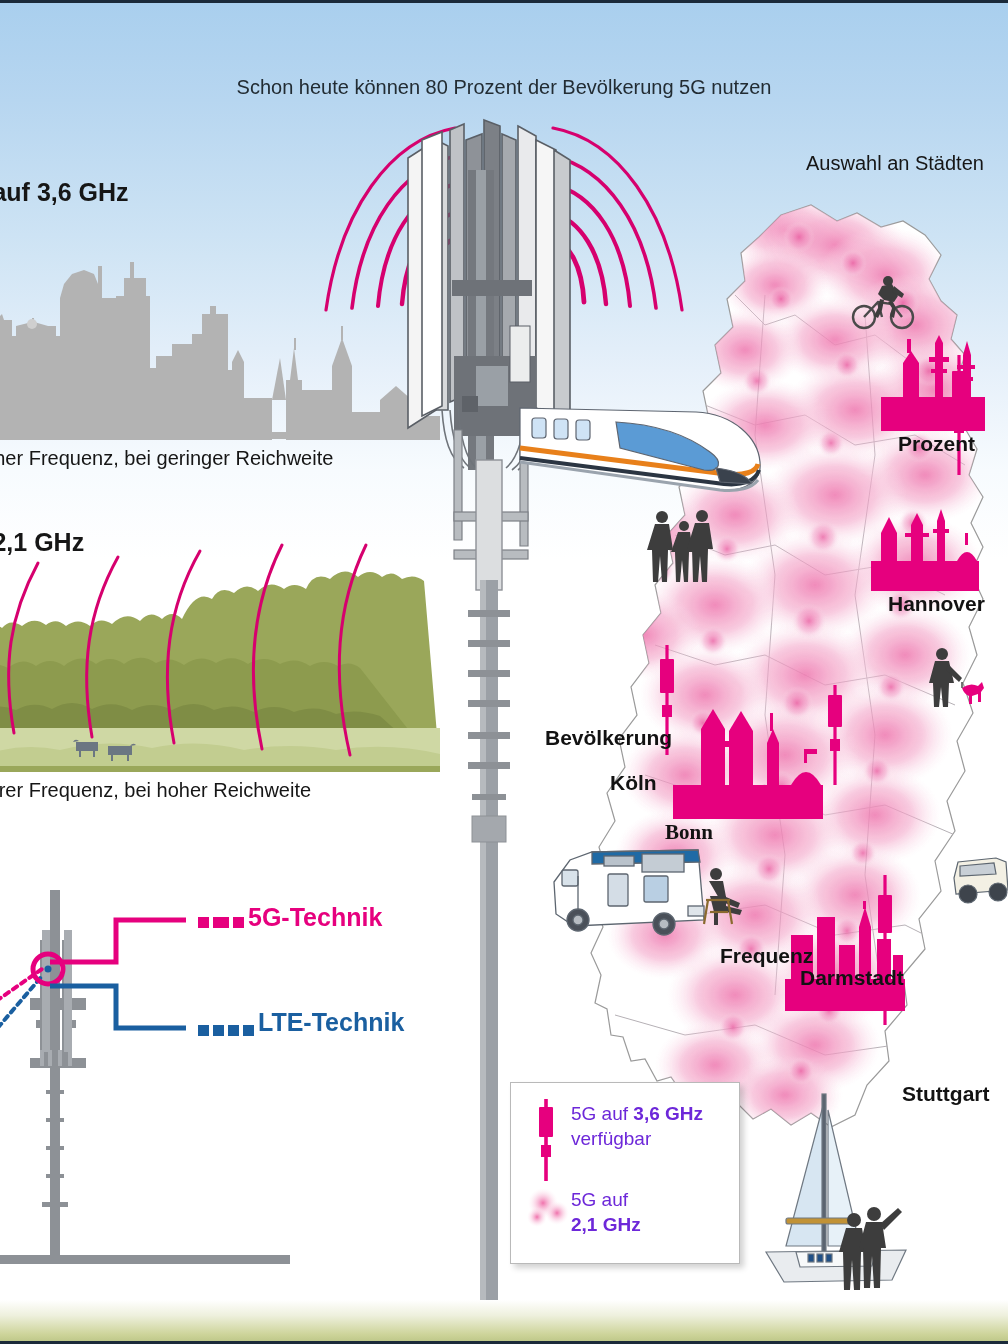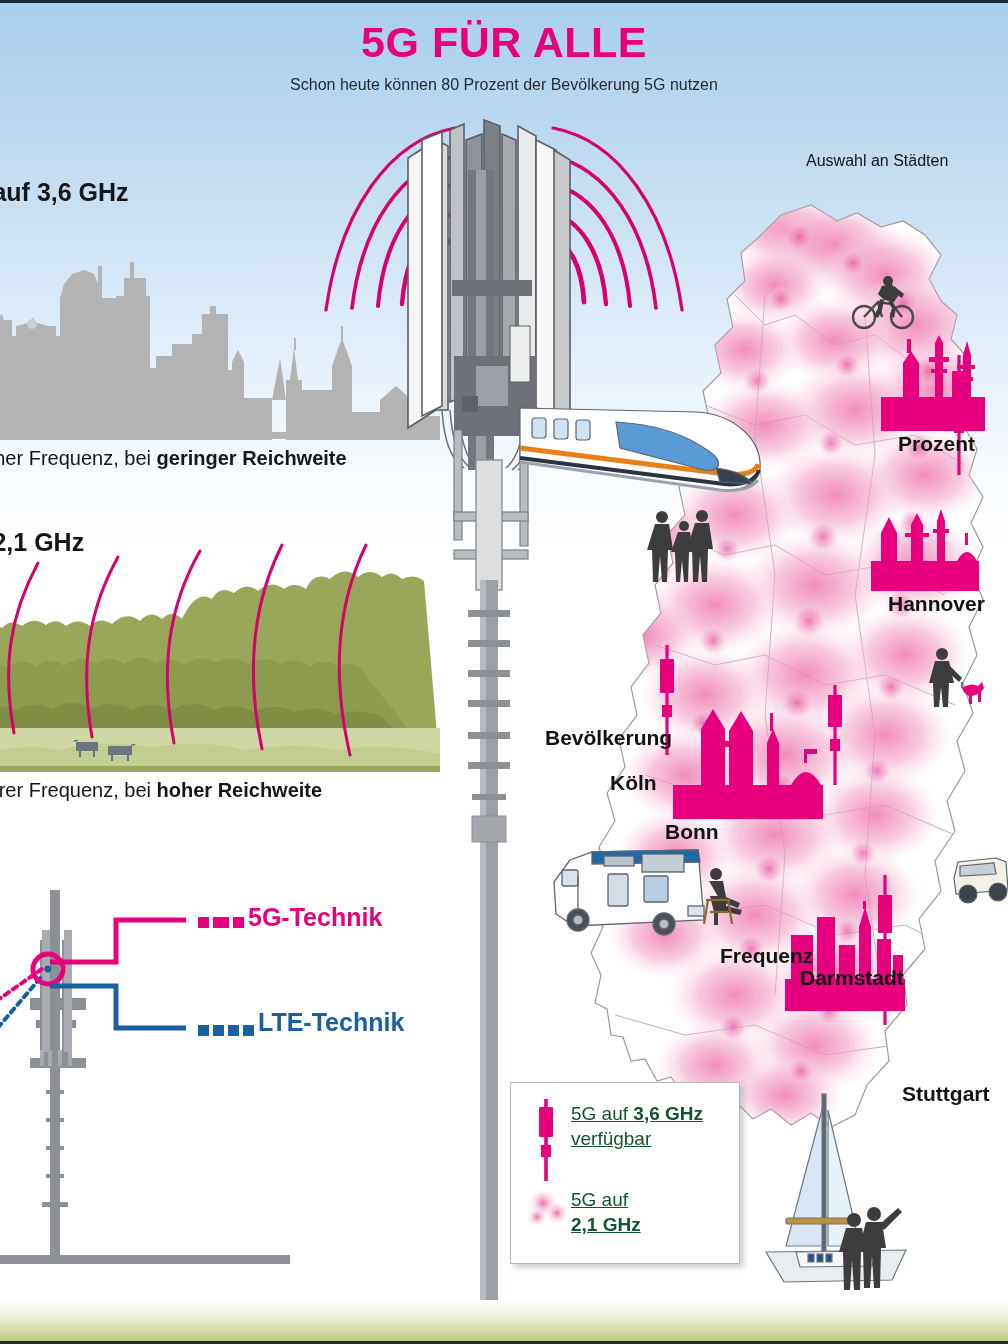--- a/index.html
+++ b/index.html
@@ -8,30 +8,30 @@
 
   
   .sky{position:absolute;left:0;top:0;width:1008px;height:560px;
        background:linear-gradient(180deg,#a9cfee 0%,#b7d6f0 18%,#cde3f4 42%,#e6f0fa 66%,#f7fbfe 84%,#ffffff 100%);}
   .topline{position:absolute;left:0;top:0;width:1008px;height:3px;background:#1b2a3a;}
 
   
   .title{position:absolute;left:0;top:18px;width:1008px;text-align:center;
          font-size:43px;font-weight:bold;letter-spacing:.5px;color:#e6007e;}
   .subtitle{position:absolute;left:0;top:76px;width:1008px;text-align:center;
-            font-size:16px;color:#222c33;}
+            font-size:20px;color:#222c33;}
 
   
   .lt{position:absolute;font-size:25px;font-weight:bold;color:#161616;white-space:nowrap;}
   .lt.h1{left:-52px;top:178px;}
   .lt.h2{left:-52px;top:528px;}
   .cap{position:absolute;font-size:20px;color:#161616;white-space:nowrap;}
   .cap.c1{left:-28px;top:447px;}
   .cap.c2{left:-28px;top:779px;}
-  .cap b{font-weight:bold;}
+  .cap b{font-weight:normal;}
 
   
   .cityblock{position:absolute;left:-20px;top:240px;width:460px;height:200px;overflow:hidden;}
   .cityline{position:absolute;left:-20px;top:432px;width:460px;height:7px;background:#b3b3b3;}
 
   
   .countryblock{position:absolute;left:-20px;top:560px;width:460px;height:210px;overflow:hidden;}
   .countryline{position:absolute;left:-20px;top:766px;width:460px;height:6px;background:#9aa75a;}
 
   
@@ -40,49 +40,48 @@
   
   .mapwrap{position:absolute;left:585px;top:175px;width:423px;height:1120px;}
 
   
   .towerwrap{position:absolute;left:390px;top:110px;width:200px;height:1234px;}
 
   
   .maplegend{position:absolute;left:510px;top:1082px;width:228px;height:180px;
              background:#fff;border:1px solid #b9b9b9;box-shadow:4px 4px 6px rgba(0,0,0,.18);}
   .ml-row{position:absolute;left:0;top:0;}
-  .ml-txt{position:absolute;font-size:19px;color:#14532d;line-height:25px;text-decoration:underline;}
+  .ml-txt{position:absolute;font-size:19px;color:#6d28d9;line-height:25px;}
   .ml-txt b{font-weight:bold;}
 
   
   .techlabel{position:absolute;font-size:25px;font-weight:bold;white-space:nowrap;}
   .techlabel.g5{left:248px;top:903px;color:#e6007e;}
   .techlabel.lte{left:258px;top:1008px;color:#1a5fa0;}
   .dashbox{position:absolute;height:11px;}
   .dashbox i{display:inline-block;height:11px;margin-right:4px;}
 
   
   .cl{position:absolute;font-size:21px;font-weight:bold;color:#121212;white-space:nowrap;}
-  .mapcap{position:absolute;left:806px;top:152px;font-size:16px;color:#161616;white-space:nowrap;}
+  .mapcap{position:absolute;left:806px;top:152px;font-size:20px;color:#161616;white-space:nowrap;}
 
   
   .botstrip{position:absolute;left:0;top:1300px;width:1008px;height:44px;
             background:linear-gradient(180deg,#ffffff 0%,#eef0dd 35%,#cdd49a 78%,#b9c383 100%);}
   .botline{position:absolute;left:0;top:1341px;width:1008px;height:3px;background:#1b2a3a;}
   svg{display:block;overflow:visible;}
 </style>
 </head>
 <body>
 
 <div id="page">
 
   <div class="sky"></div>
   <div class="topline"></div>
 
-  <div class="title">5G FÜR ALLE</div>
   <div class="subtitle">Schon heute können 80 Prozent der Bevölkerung 5G nutzen</div>
 
   <div class="lt h1">ten auf 3,6 GHz</div>
 
   <div class="cityblock">
     <svg width="460" height="200" viewBox="0 0 460 200">
       <g fill="#b3b3b3">
         <path d="M0 80 L6 72 L8 80 L14 70 L16 80 L22 74 L24 80 L32 80 L32 96 L62 96 L62 86 L76 86 L76 96 L80 96 L80 200 L0 200 Z"></path>
         <path d="M36 96 L36 86 L52 82 L52 78 L54 78 L54 82 L68 86 L68 96 Z"></path>
         <circle cx="52" cy="84" r="5" fill="#cfcfcf"></circle>
@@ -626,21 +625,21 @@
         <path d="M110 128 h16 l4 26 h-5 l-1 40 h-6 l-2 -32 l-2 32 h-6 l-1 -40 h-4 Z"></path>
         <path d="M124 130 L142 114 L146 118 L128 136 Z"></path>
       </g>
     </svg>
   </div>
 
   <div class="cl" style="left:898px;top:432px;">Prozent</div>
   <div class="cl" style="left:888px;top:592px;">Hannover</div>
   <div class="cl" style="left:545px;top:726px;">Bevölkerung</div>
   <div class="cl" style="left:610px;top:771px;">Köln</div>
-  <div class="cl" style="left:665px;top:820px;">Bonn</div>
+  <div class="cl" style="left:665px;top:820px;font-family:Liberation Serif, serif;">Bonn</div>
   <div class="cl" style="left:720px;top:944px;">Frequenz</div>
   <div class="cl" style="left:800px;top:966px;">Darmstadt</div>
   <div class="cl" style="left:902px;top:1062px;margin-top:20px;">Stuttgart</div>
 
   <div class="maplegend">
     <div class="ml-row" style="left:24px;top:16px;">
       <svg width="22" height="82" viewBox="0 0 22 82">
         <g fill="#e6007e">
           <rect x="9.2" y="0" width="3.6" height="82"></rect>
           <rect x="4" y="8" width="14" height="30" rx="1"></rect>

